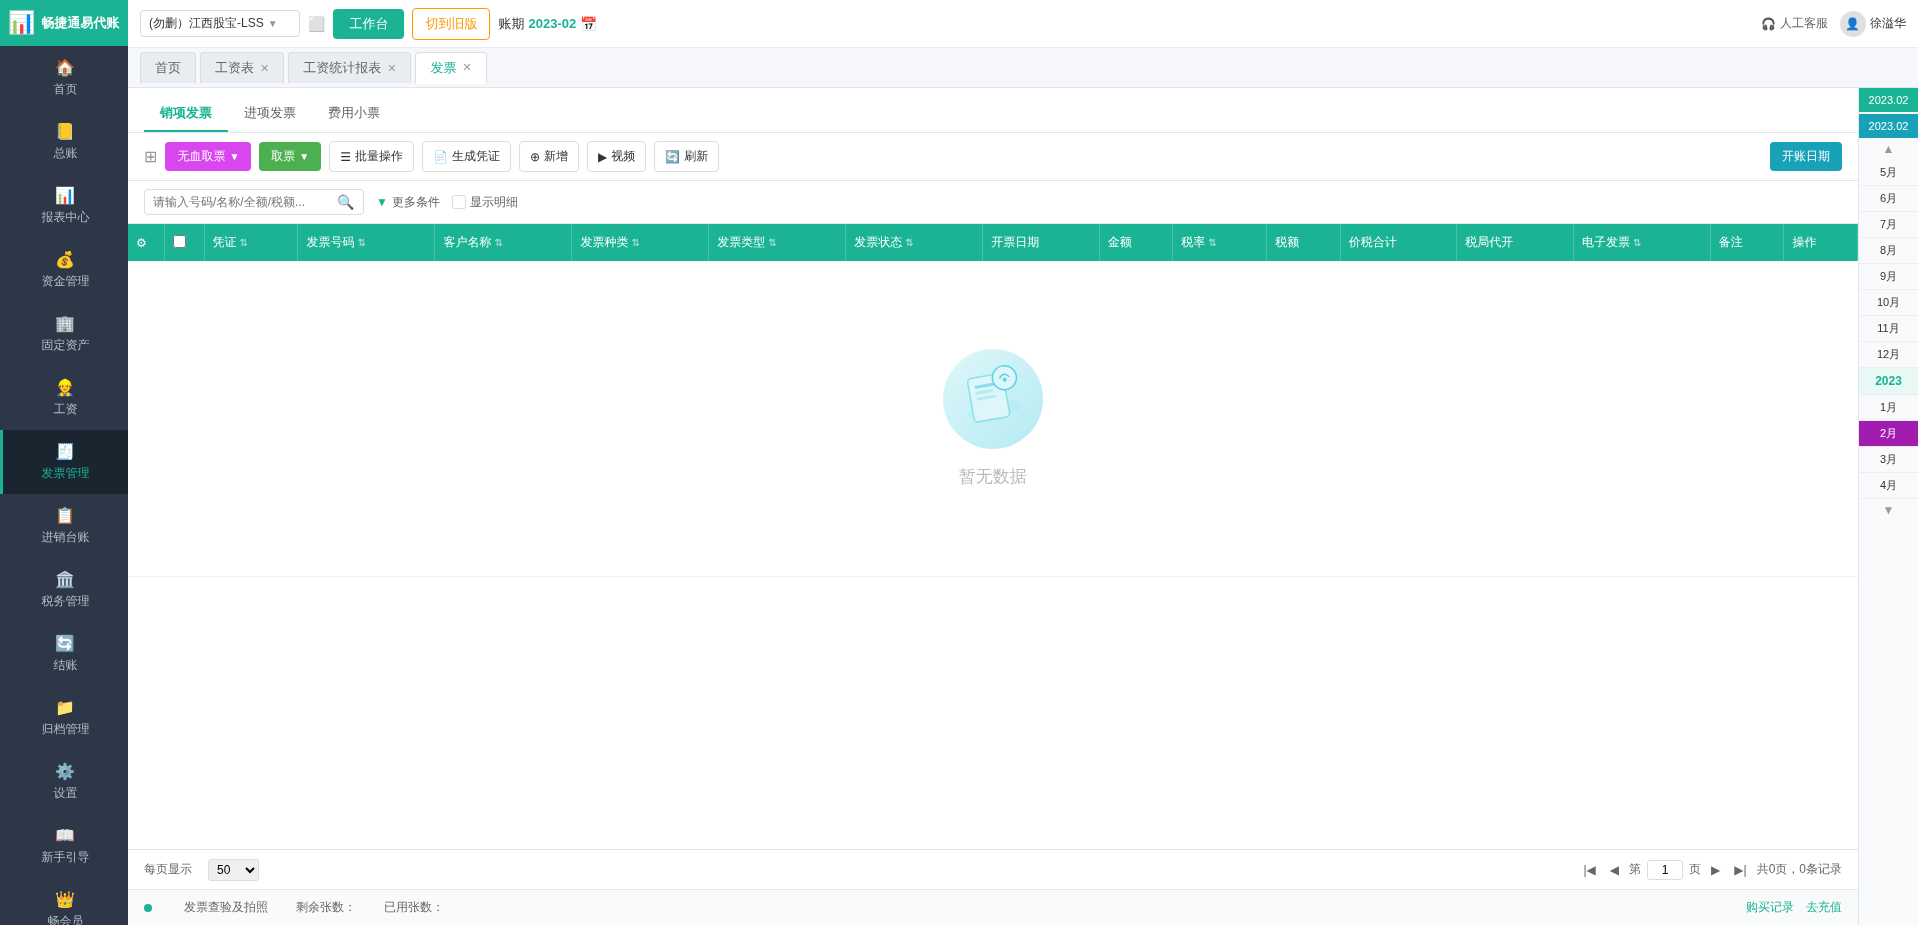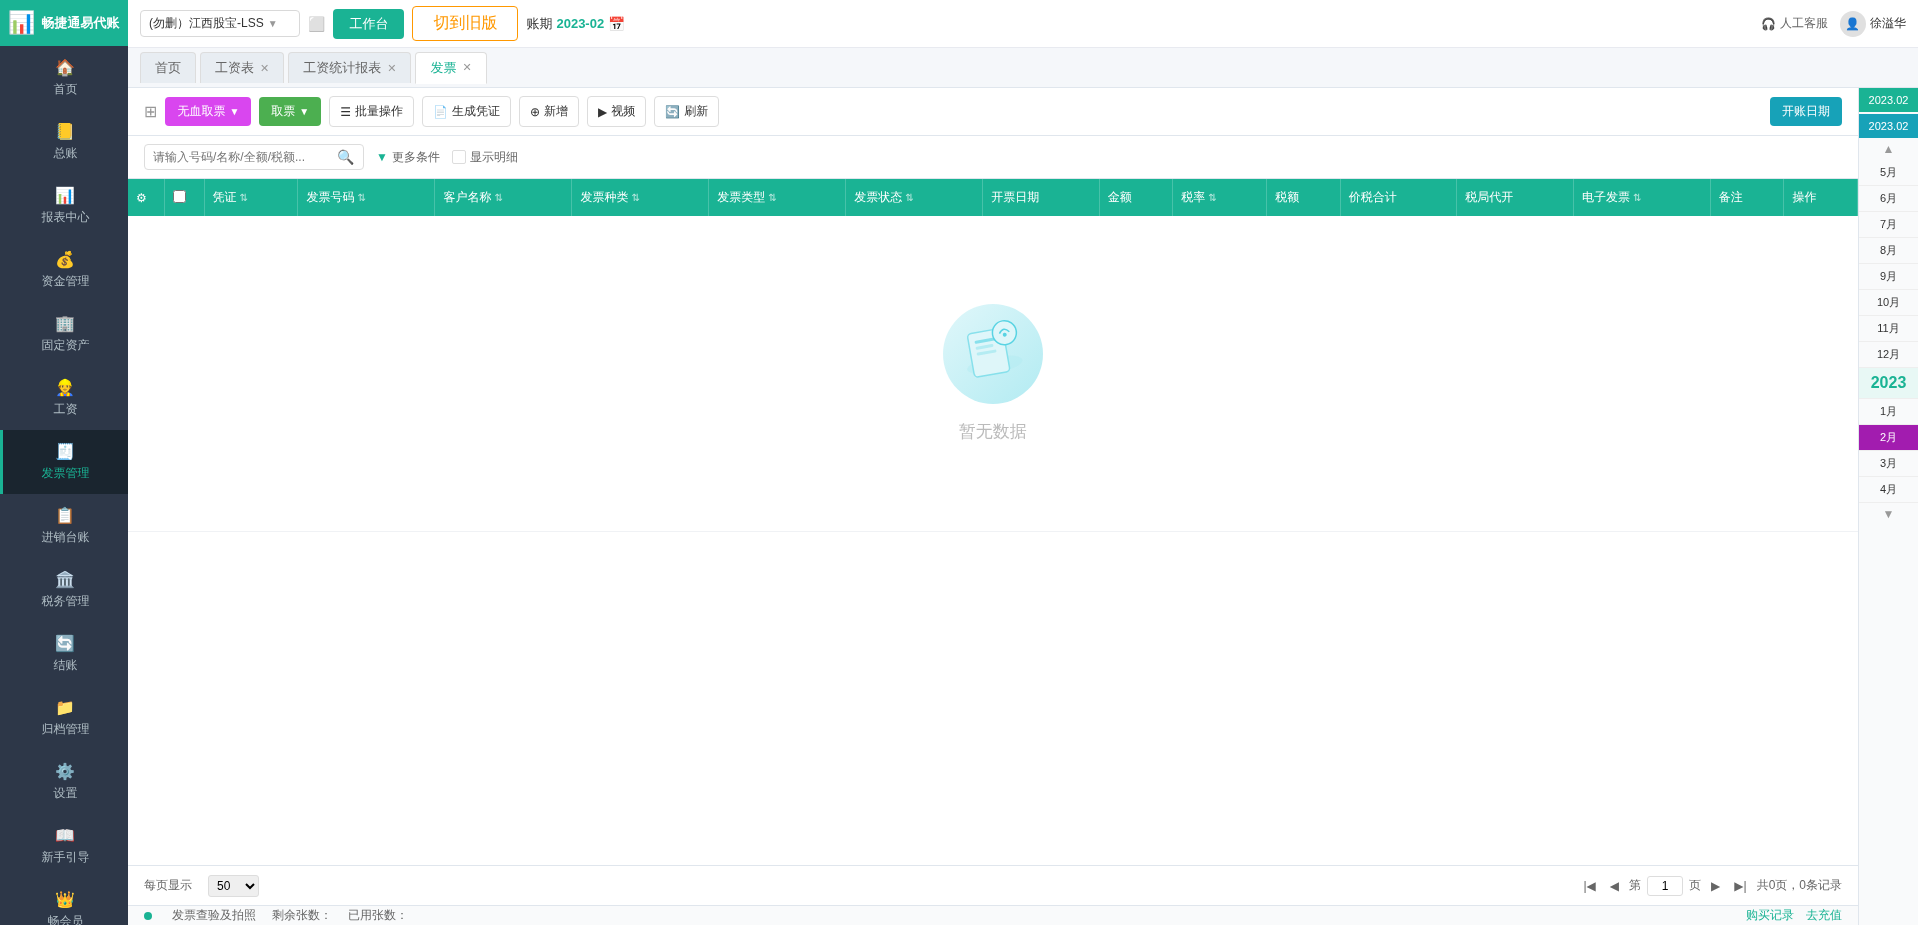--- a/index.html
+++ b/index.html
@@ -37,21 +37,21 @@
       padding: 4px 8px; cursor: pointer; font-size: 12px; color: #333; min-width: 160px;
     }
     .company-selector-icon { color: #999; font-size: 10px; }
     .copy-icon { color: #999; cursor: pointer; font-size: 14px; }
     .btn-workspace {
       background: #1ab394; color: white; border: none; border-radius: 4px;
       padding: 6px 16px; cursor: pointer; font-size: 13px;
     }
     .btn-old-version {
       background: white; border: 1px solid #ff9800; color: #ff9800; border-radius: 4px;
-      padding: 6px 20px; cursor: pointer; font-size: 16px;
+      padding: 6px 12px; cursor: pointer; font-size: 13px;
     }
     .accounting-period {
       display: flex; align-items: center; gap: 4px; font-size: 13px; color: #333;
     }
     .period-icon { color: #1ab394; font-size: 14px; cursor: pointer; }
     .topbar-right { margin-left: auto; display: flex; align-items: center; gap: 12px; }
     .service-btn { display: flex; align-items: center; gap: 4px; font-size: 12px; color: #666; cursor: pointer; }
     .user-info { display: flex; align-items: center; gap: 4px; font-size: 12px; color: #333; cursor: pointer; }
     .avatar { width: 26px; height: 26px; border-radius: 50%; background: #e0e0e0; display: flex; align-items: center; justify-content: center; font-size: 12px; color: #666; }
 
@@ -74,21 +74,21 @@
     .date-panel {
       width: 60px; min-width: 60px; background: #f9fafb; border-left: 1px solid #e0e6ed;
       display: flex; flex-direction: column; overflow: hidden; font-size: 12px;
     }
     .date-panel-header {
       background: #1ab394; color: white; text-align: center; padding: 6px 2px; font-size: 11px; cursor: pointer;
     }
     .date-year-item {
       text-align: center; padding: 5px 2px; font-size: 11px; color: #333; border-bottom: 1px solid #eee; cursor: pointer;
     }
-    .date-year-item.year-label { background: #e8f8f5; color: #1ab394; font-weight: bold; font-size: 16px; padding: 6px 2px; }
+    .date-year-item.year-label { background: #e8f8f5; color: #1ab394; font-weight: bold; font-size: 12px; padding: 6px 2px; }
     .date-month-item {
       text-align: center; padding: 5px 2px; font-size: 11px; color: #333; border-bottom: 1px solid #eee; cursor: pointer;
     }
     .date-month-item.active { background: #a21caf; color: white; }
     .date-panel-arrow { text-align: center; color: #999; cursor: pointer; padding: 4px; font-size: 12px; }
 
     
     .invoice-area { flex: 1; display: flex; flex-direction: column; overflow: hidden; }
 
     
@@ -169,22 +169,22 @@
       display: flex; align-items: center; padding: 0 16px; gap: 16px; font-size: 12px; color: #666;
       flex-shrink: 0;
     }
     .pagination { margin-left: auto; display: flex; align-items: center; gap: 6px; }
     .page-btn { cursor: pointer; color: #666; padding: 2px 4px; }
     .page-input { width: 36px; border: 1px solid #ddd; border-radius: 3px; text-align: center; padding: 2px 4px; font-size: 12px; }
     .page-total { color: #666; }
 
     
     .status-bar {
-      height: 20px; background: #f9fafb; border-top: 1px solid #e0e6ed;
-      display: flex; align-items: center; padding: 0 16px; gap: 16px; font-size: 12px; color: #666;
+      height: 36px; background: #f9fafb; border-top: 1px solid #e0e6ed;
+      display: flex; align-items: center; padding: 0 16px; gap: 28px; font-size: 12px; color: #666;
       flex-shrink: 0;
     }
     .status-dot { width: 8px; height: 8px; border-radius: 50%; background: #1ab394; display: inline-block; margin-right: 4px; }
     .status-link { color: #1ab394; cursor: pointer; }
     .status-right { margin-left: auto; display: flex; gap: 12px; }
 
     
     .panel-controls { display: flex; align-items: flex-start; gap: 4px; margin-left: auto; }
   </style>
 </head>
@@ -298,20 +298,31 @@
       <div class="tab-item active">
         <span>发票</span>
         <span class="tab-close">✕</span>
       </div>
     </div>
 
     <div class="content-area">
 
       <div class="invoice-area">
 
+        <div class="subtabs">
+          <div class="subtab active">
+            <span>销项发票</span>
+          </div>
+          <div class="subtab">
+            <span>进项发票</span>
+          </div>
+          <div class="subtab">
+            <span>费用小票</span>
+          </div>
+        </div>
 
         <div class="toolbar">
           <span class="grid-icon">⊞</span>
           <button class="btn-no-tax">
             <span>无血取票</span>
             <span class="dropdown-arrow">▼</span>
           </button>
           <button class="btn-tax">
             <span>取票</span>
             <span class="dropdown-arrow">▼</span>

